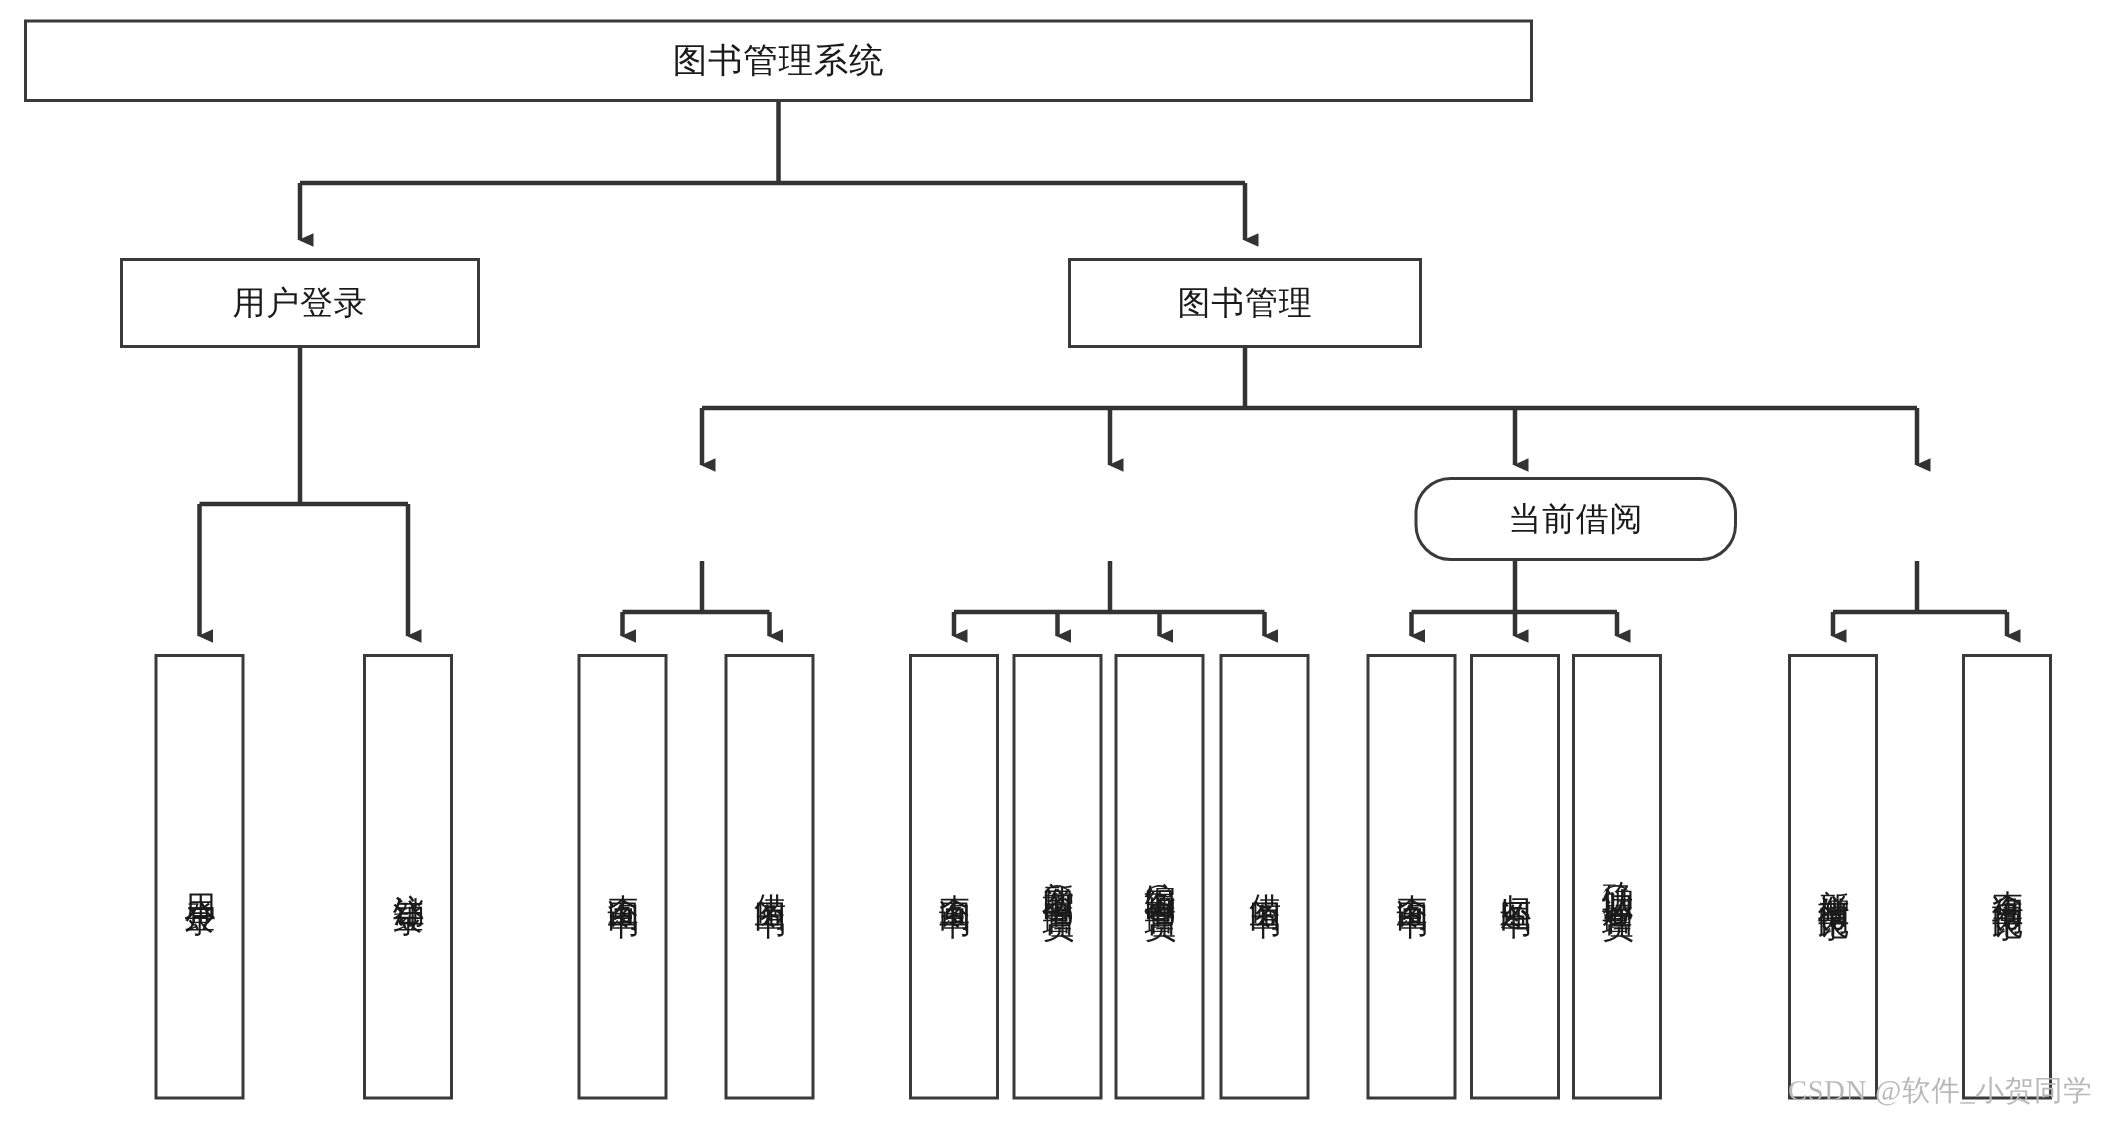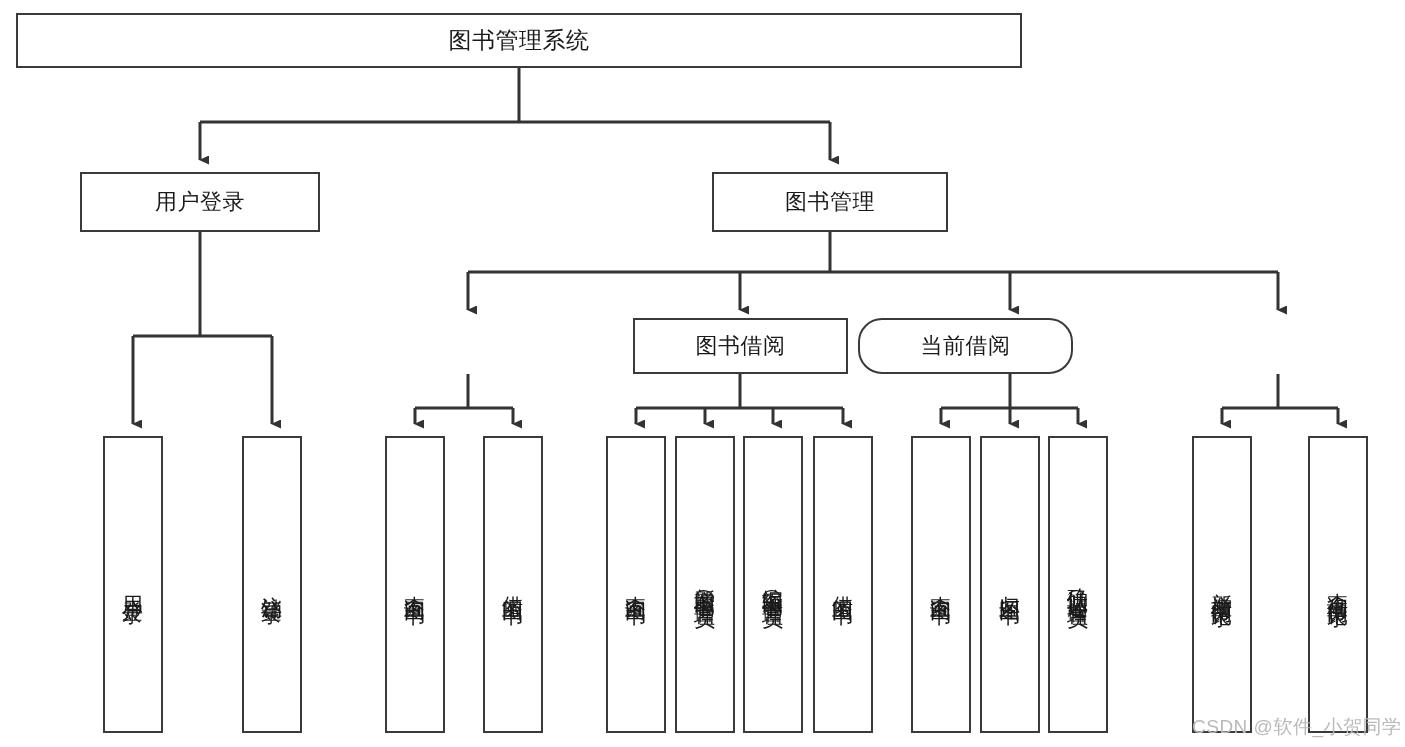--- a/index.html
+++ b/index.html
@@ -59,21 +59,21 @@
     white-space: nowrap;
     text-align: center;
     display: block;
   }
   .watermark {
     position: absolute;
     color: #b9b9b9;
     font-size: 19px;
     letter-spacing: 0.5px;
     white-space: nowrap;
-    font-family: Liberation Sans, sans-serif;
+    font-family: Liberation Serif, serif;
   }
 </style>
 </head>
 <body>
 
 <div id="diagram-canvas">
 
   <svg id="edge-layer" viewBox="0 0 1405 747" xmlns="http://www.w3.org/2000/svg">
     <defs>
       <marker id="arrow" markerWidth="9" markerHeight="10" refX="4.5" refY="9" orient="auto" markerUnits="userSpaceOnUse">
@@ -128,24 +128,21 @@
     <span>图书管理系统</span>
   </div>
 
   <div class="node node-h" style="left:80px; top:172px; width:240px; height:60px;">
     <span>用户登录</span>
   </div>
   <div class="node node-h" style="left:712px; top:172px; width:236px; height:60px;">
     <span>图书管理</span>
   </div>
 
-  <div class="node node-h" style="left:633px; top:318px; width:215px; height:56px;">
-    <span>图书借阅</span>
-  </div>
-  <div class="node node-h" style="left:858px; top:318px; width:215px; height:56px;border-radius:24px;">
+  <div class="node node-h" style="left:943px; top:318px; width:215px; height:56px;border-radius:24px;">
     <span>当前借阅</span>
   </div>
 
   <div class="node node-leaf" style="left:103px; top:436px; width:60px; height:297px;">
     <span class="vtext">用户登录</span>
   </div>
   <div class="node node-leaf" style="left:242px; top:436px; width:60px; height:297px;">
     <span class="vtext">注销登录</span>
   </div>
 

